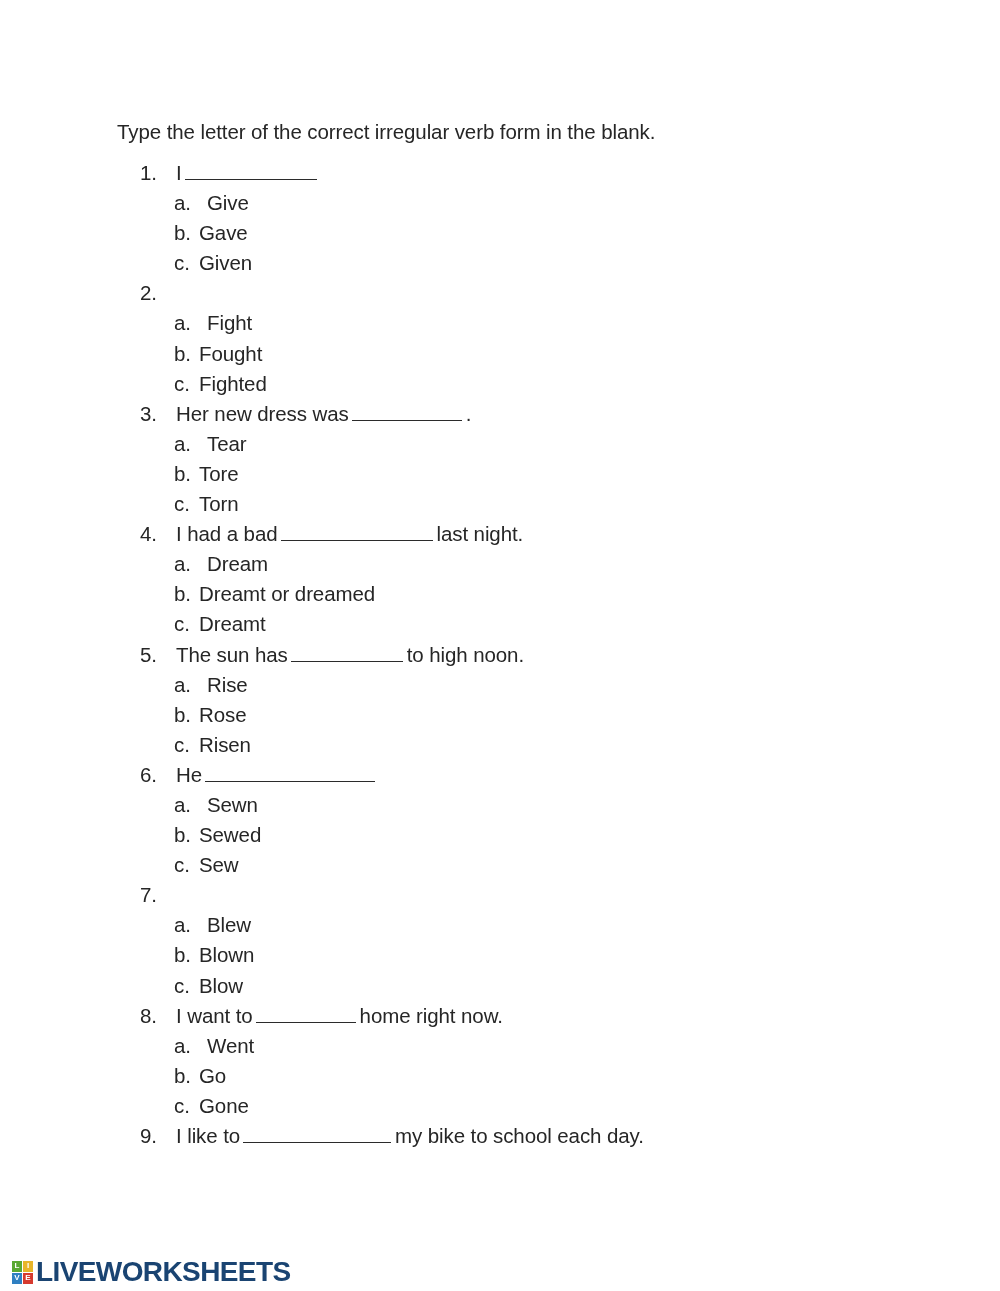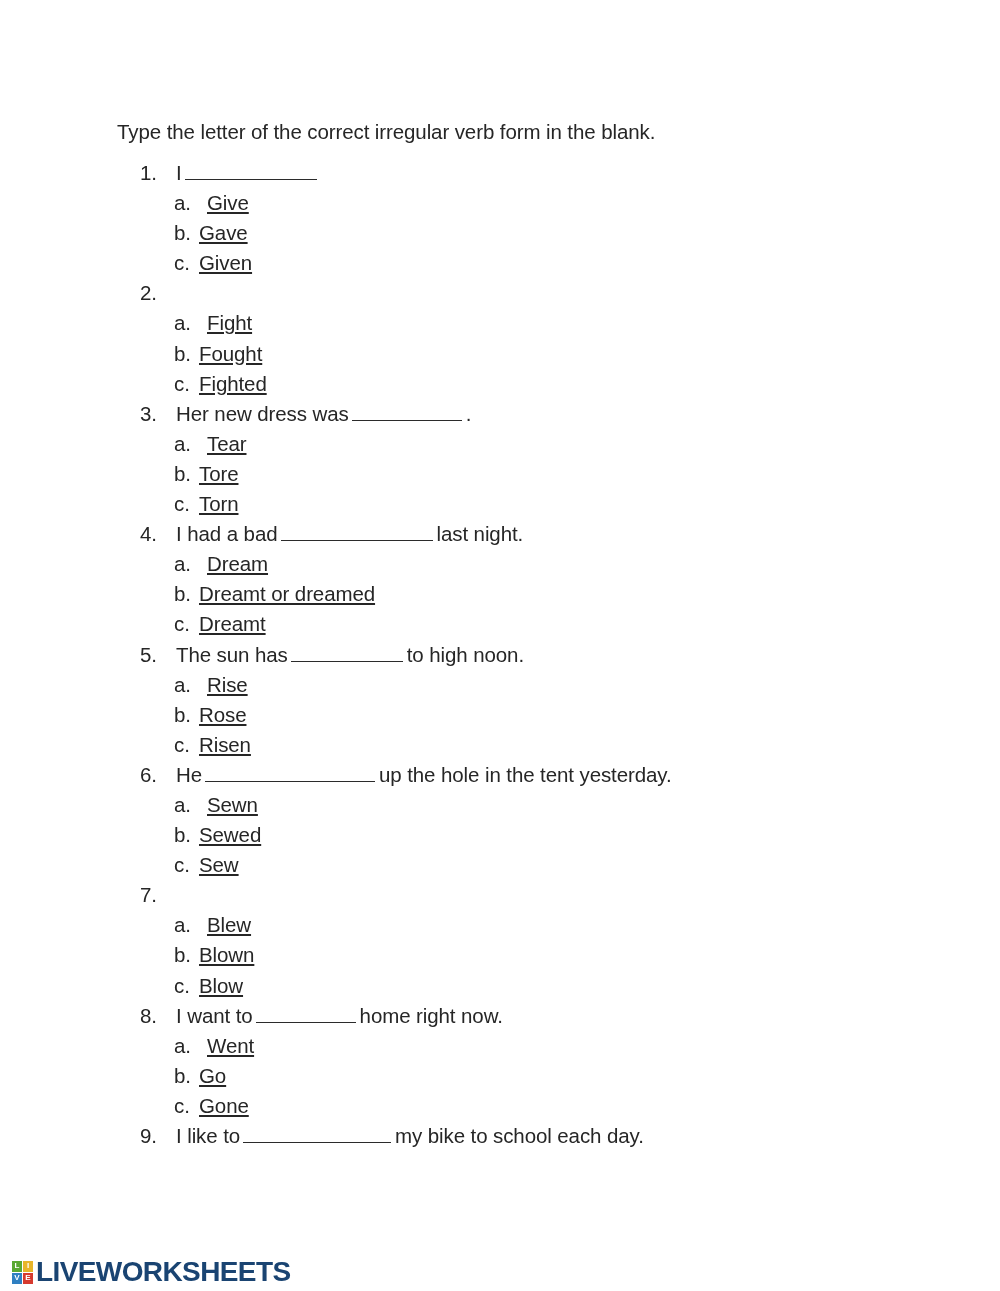--- a/index.html
+++ b/index.html
@@ -102,21 +102,20 @@
     text-align: left;
   }
 
   .opt-letter.wide {
     width: 33px;
     flex: 0 0 33px;
   }
 
   .opt-text {
     display: inline-block;
-    text-decoration: underline;
   }
 
   
   .footer-brand {
     position: absolute;
     left: 12px;
     bottom: 5px;
     display: flex;
     align-items: center;
     gap: 3px;
@@ -267,21 +266,20 @@
           <span class="opt-letter">c.</span>
           <span class="opt-text">Risen</span>
         </div>
       </div>
       <div class="question-block">
         <div class="question-line">
           <span class="q-number">6.</span>
           <span class="q-text">
             <span class="q-pre">He</span>
             <span class="blank" style="width: 170px;"></span>
-            <span class="q-post">up the hole in the tent yesterday.</span>
           </span>
         </div>
         <div class="option-line">
           <span class="opt-letter wide">a.</span>
           <span class="opt-text">Sewn</span>
         </div>
         <div class="option-line">
           <span class="opt-letter">b.</span>
           <span class="opt-text">Sewed</span>
         </div>

